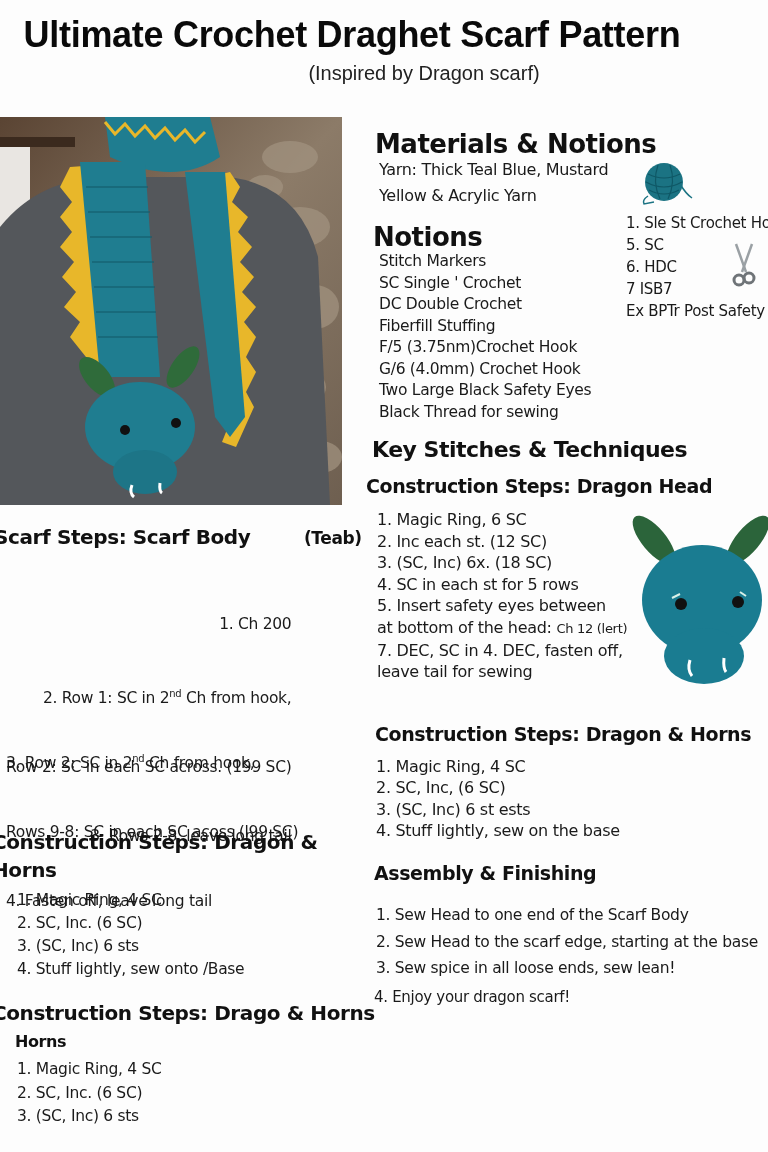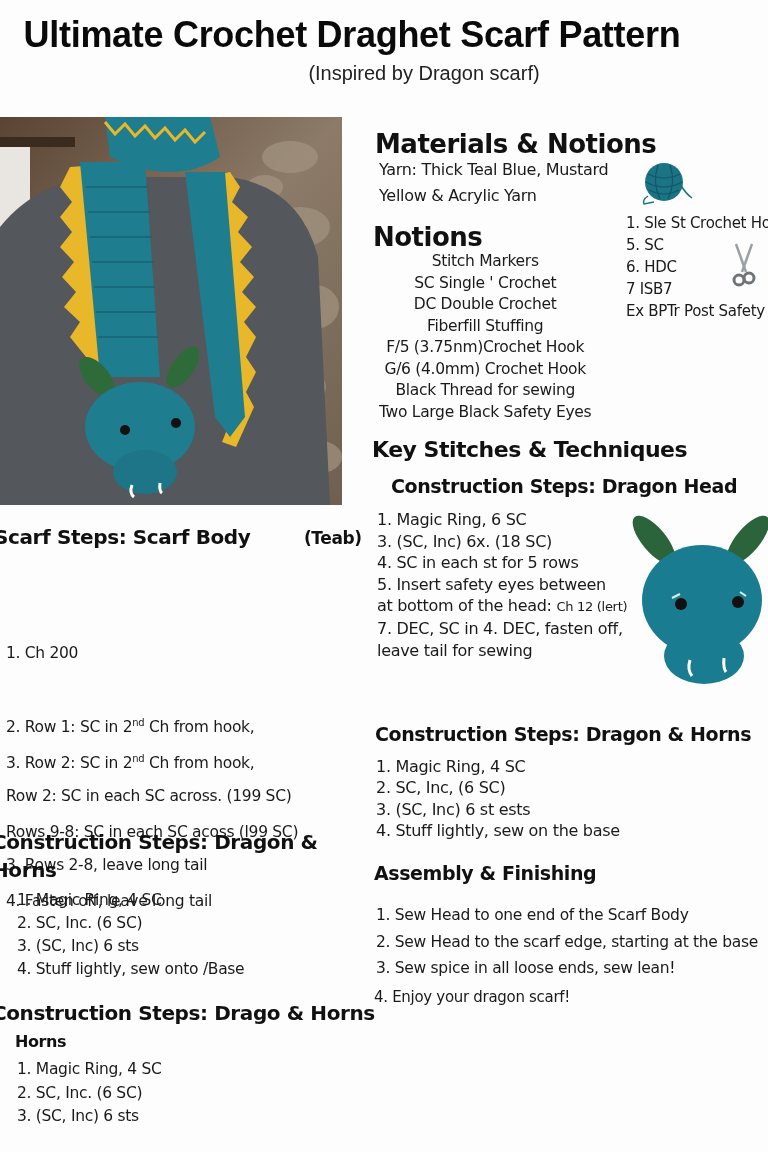--- a/index.html
+++ b/index.html
@@ -117,36 +117,37 @@
 <div class="abs" style="left:728px;top:242px;width:32px;height:48px;">
   <svg width="32" height="48" viewBox="0 0 32 48">
     <line x1="8" y1="2" x2="18" y2="30" stroke="#9aa0a4" stroke-width="2.5"></line>
     <line x1="24" y1="2" x2="14" y2="30" stroke="#9aa0a4" stroke-width="2.5"></line>
     <circle cx="11" cy="38" r="5" fill="none" stroke="#6f7478" stroke-width="3"></circle>
     <circle cx="21" cy="36" r="5" fill="none" stroke="#6f7478" stroke-width="3"></circle>
   </svg>
 </div>
 
 <div class="abs h2" style="left:373px;top:222px;">Notions</div>
-<ul class="abs list txt" style="left:379px;top:251px;line-height:21.5px;font-size:15.5px;text-align:center;">
+<ul class="abs list txt" style="left:379px;top:251px;line-height:21.5px;font-size:15.5px;">
   <li>Stitch Markers</li>
   <li>SC Single ' Crochet</li>
   <li>DC Double Crochet</li>
   <li>Fiberfill Stuffing</li>
   <li>F/5 (3.75nm)Crochet Hook</li>
   <li>G/6 (4.0mm) Crochet Hook</li>
+  <li>Two Large Black Safety Eyes</li>
   <li>Black Thread for sewing</li>
-  <li>Two Large Black Safety Eyes</li>
 </ul>
 
 <div class="abs h2" style="left:372px;top:437px;font-size:22px;">Key Stitches &amp; Techniques</div>
 
-<div class="abs h3" style="left:391px;top:475px;">Construction Steps: Dragon Head</div>
+<div class="abs h3" style="left:366px;top:475px;">Construction Steps: Dragon Head</div>
 <ul class="abs list txt" style="left:377px;top:509px;line-height:21.6px;">
   <li>1.  Magic Ring, 6 SC</li>
+  <li>2.  Inc each st. (12 SC)</li>
   <li>3.  (SC, Inc) 6x. (18 SC)</li>
   <li>4.  SC in each st for 5 rows</li>
   <li>5.  Insert safety eyes between</li>
   <li><span>      at bottom of the head:</span> <span style="font-size:13px;">Ch 12 (lert)</span></li>
   <li>7.  DEC, SC in 4.  DEC, fasten off,</li>
   <li>      leave tail  for sewing</li>
 </ul>
 
 <div class="abs" style="left:624px;top:508px;width:144px;height:180px;">
   <svg width="144" height="180" viewBox="0 0 144 180">
@@ -176,21 +177,21 @@
   <li>1.  Sew Head to one end of the Scarf Body</li>
   <li>2.  Sew Head to the scarf edge, starting at the base</li>
   <li>3.  Sew spice in all loose ends, sew lean!</li>
 </ul>
 <div class="abs txt" style="left:374px;top:988px;font-size:15px;">4. Enjoy your dragon scarf!</div>
 
 <div class="abs h3" style="left:-6px;top:525px;font-size:20px;">
   <span>Scarf Steps: Scarf Body</span>
   <span style="font-size:17px;margin-left:47px;">(Teab)</span>
 </div>
-<ul class="abs list txt" style="left:6px;top:596px;line-height:23px;font-size:15.5px;white-space:pre;">
+<ul class="abs list txt" style="left:6px;top:567px;line-height:23px;font-size:15.5px;white-space:pre;text-align:right;">
   <li>1. Ch 200</li>
   <li><span>2. Row 1: SC in 2</span><sup>nd</sup><span> Ch from hook,</span></li>
   <li>    Row 2: SC in each SC across. (199 SC)</li>
   <li>3. Rows 2-8, leave long tail</li>
 </ul>
 <ul class="abs list txt" style="left:6px;top:701px;line-height:23px;font-size:15.5px;white-space:pre;">
   <li><span>3. Row 2: SC in 2</span><sup>nd</sup><span> Ch from hook,</span></li>
   <li>    Rows 9-8: SC in each SC acoss (l99 SC)</li>
   <li>4. Fasten off, leave long tail</li>
 </ul>

